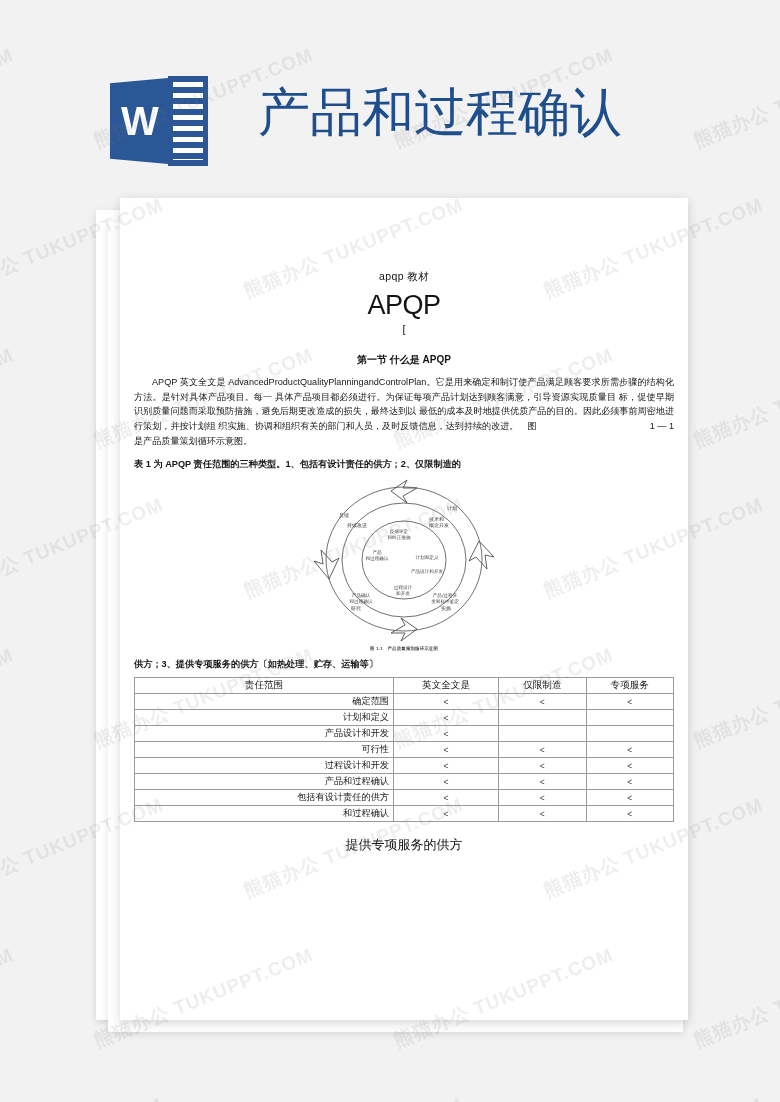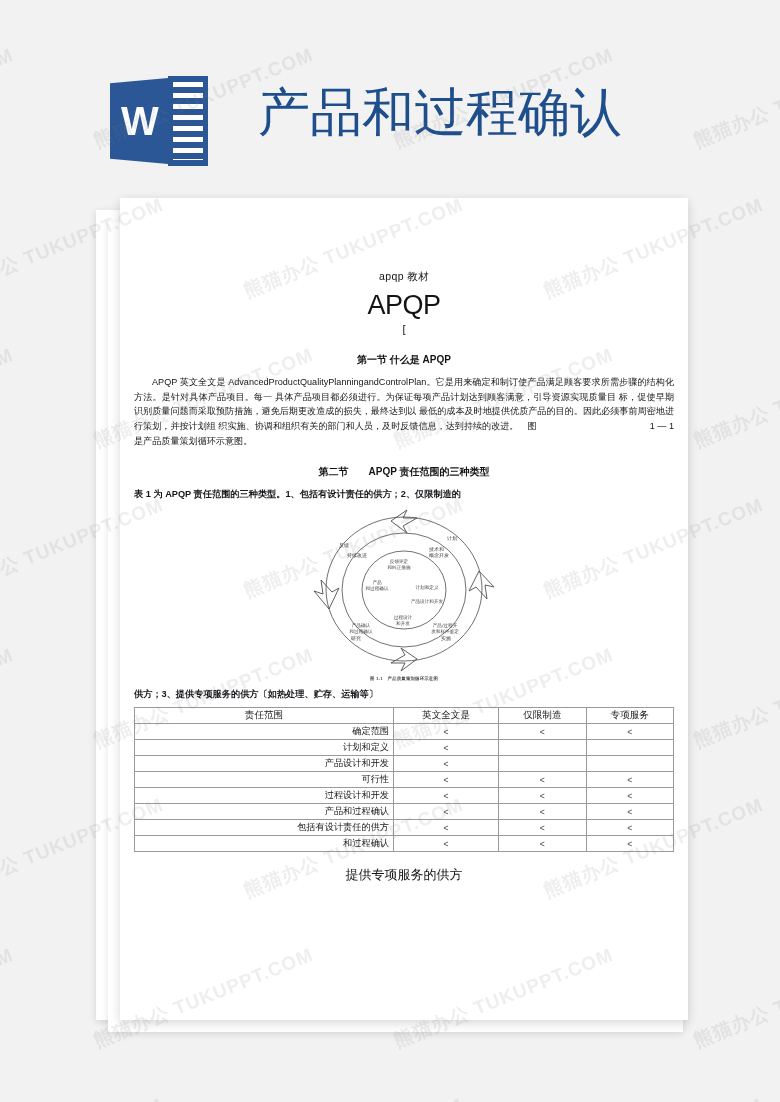--- a/index.html
+++ b/index.html
@@ -274,21 +274,20 @@
     <div class="doc-bracket">[</div>
 
     <div class="doc-h2">第一节 什么是 APQP</div>
 
     <div class="doc-para">
       <span class="indent"></span><b>APQP 英文全文是 AdvancedProductQualityPlanningandControlPlan</b><span>。它是用来确定和制订使产品满足顾客要求所需步骤的结构化方法。是针对具体产品项目。每一 具体产品项目都必须进行。为保证每项产品计划达到顾客满意，引导资源实现质量目 标，促使早期识别质量问题而采取预防措施，避免后期更改造成的损失，最终达到以 最低的成本及时地提供优质产品的目的。因此必须事前周密地进行策划，并按计划组 织实施、协调和组织有关的部门和人员，及时反馈信息，达到持续的改进。　图</span><b style="float:right">1 — 1</b>
       <div style="clear:both"></div>
       <span>是产品质量策划循环示意图。</span>
     </div>
 
-    <div class="doc-h2 sec2">第二节　　APQP 责任范围的三种类型</div>
 
     <div class="doc-line">表 1 为 APQP 责任范围的三种类型。1、包括有设计责任的供方；2、仅限制造的</div>
 
     <div id="cycle-figure">
       <svg width="210" height="168" viewBox="0 0 210 168">
         <g fill="none" stroke="#4d4d4d" stroke-width="0.8">
 
           <path d="M105 10 A 78 72 0 0 1 183 82"></path>
           <path d="M183 82 A 78 72 0 0 1 105 154"></path>
           <path d="M105 154 A 78 72 0 0 1 27 82"></path>

